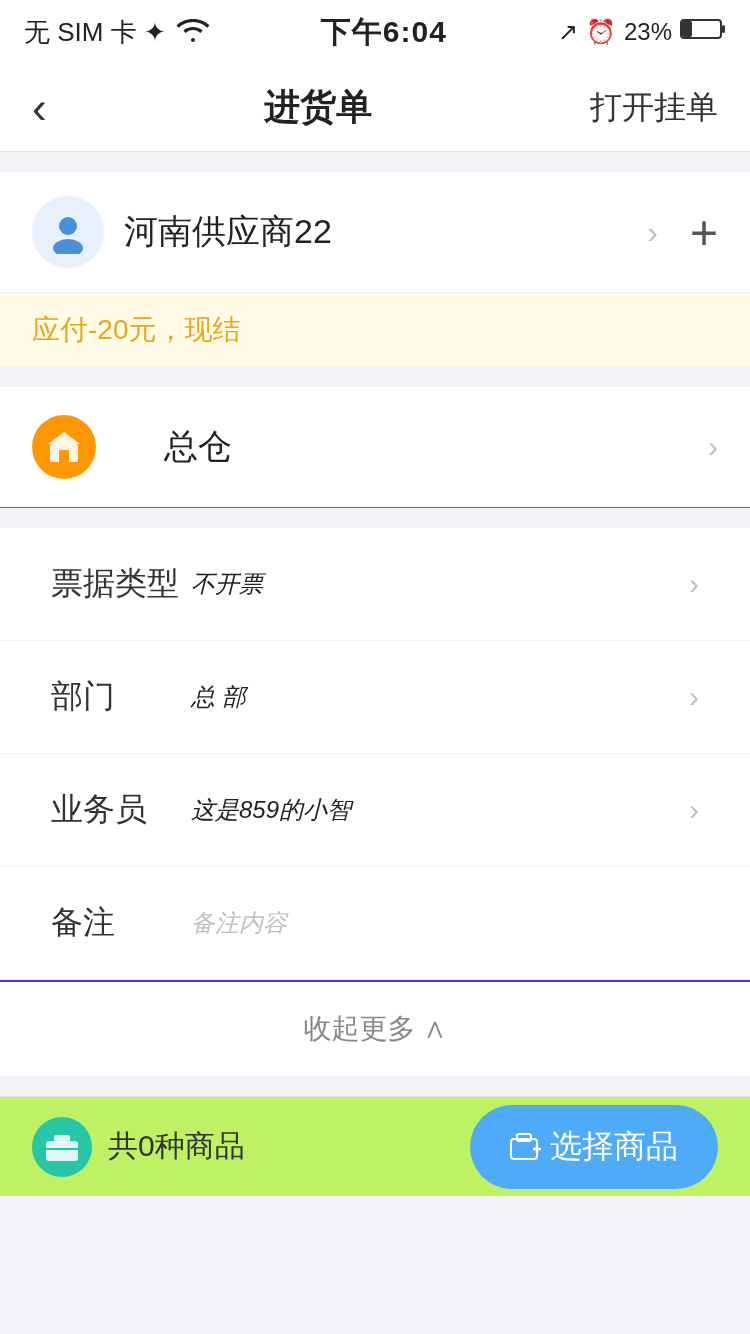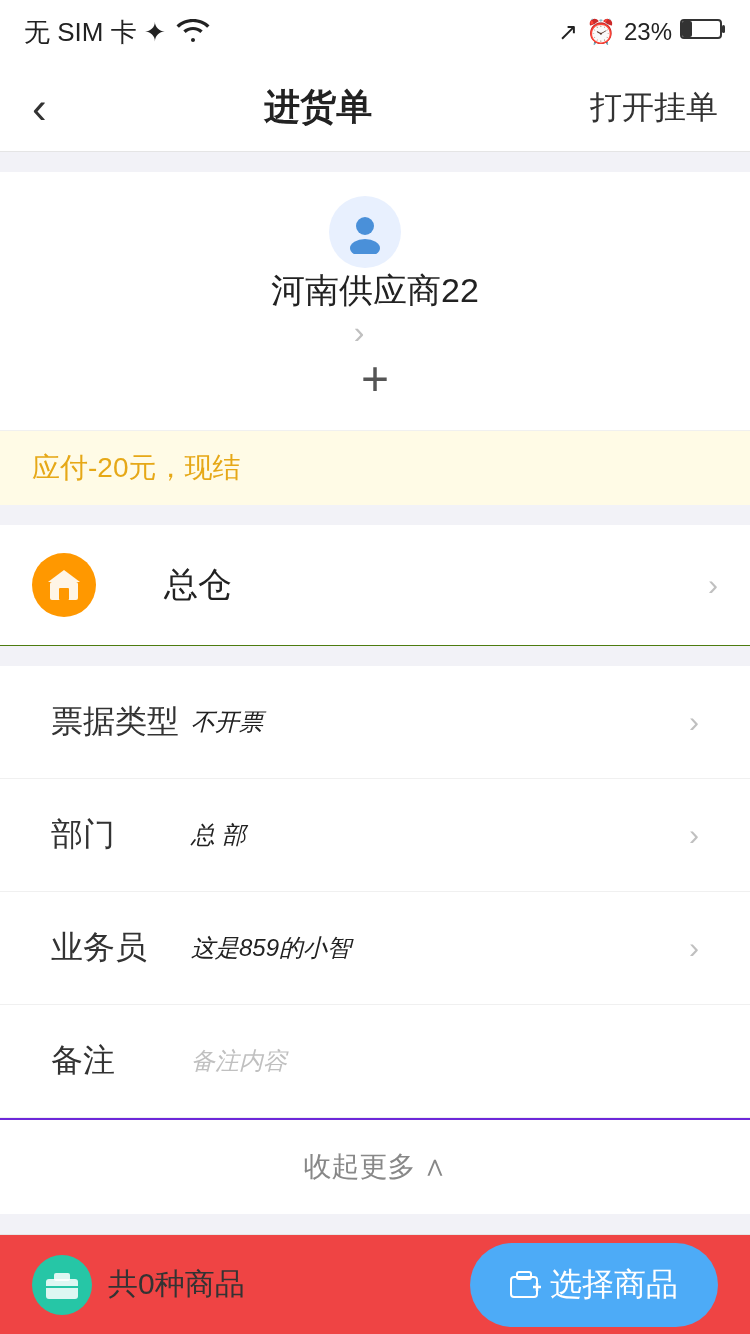--- a/index.html
+++ b/index.html
@@ -71,21 +71,20 @@
       margin: 0;
     }
 
     
     .supplier-row {
       display: flex;
       align-items: center;
       padding: 24px 32px;
       background: #fff;
       border-bottom: 1px solid #f0f0f0;
-      flex-direction: column;
     }
     .supplier-avatar {
       width: 72px;
       height: 72px;
       border-radius: 50%;
       background: #e8f0fe;
       display: flex;
       align-items: center;
       justify-content: center;
       margin-right: 20px;
@@ -186,21 +185,21 @@
       cursor: pointer;
       gap: 8px;
     }
 
     
     .bottom-bar {
       display: flex;
       align-items: center;
       justify-content: space-between;
       padding: 0 32px;
-      background: #ef4444;
+      background: #bef264;
       height: 100px;
       border-top: 1px solid #e5e5e5;
     }
     .product-count-area {
       display: flex;
       align-items: center;
       gap: 16px;
     }
     .product-icon {
       width: 60px;
@@ -241,20 +240,21 @@
   <div class="status-left">
     <span>无 SIM 卡 ✦</span>
     <span>
       <svg width="34" height="26" viewBox="0 0 34 26" fill="none">
         <path d="M17 22c1.1 0 2 .9 2 2s-.9 2-2 2-2-.9-2-2 .9-2 2-2z" fill="#222"></path>
         <path d="M17 14c2.8 0 5.4 1.1 7.3 3L26.7 14.6C24.2 12.3 20.7 11 17 11s-7.2 1.3-9.7 3.6L9.7 17C11.6 15.1 14.2 14 17 14z" fill="#222"></path>
         <path d="M17 6c5.5 0 10.5 2.2 14.1 5.8l2.4-2.4C29.7 5.6 23.7 3 17 3S4.3 5.6.5 9.4L2.9 11.8C6.5 8.2 11.5 6 17 6z" fill="#222"></path>
       </svg>
     </span>
   </div>
+  <div class="status-center">下午6:04</div>
   <div class="status-right">
     <span>↗</span>
     <span>⏰</span>
     <span>23%</span>
     <span>
       <svg width="46" height="24" viewBox="0 0 46 24" fill="none">
         <rect x="1" y="3" width="40" height="18" rx="3" stroke="#333" stroke-width="2" fill="none"></rect>
         <rect x="2" y="4" width="10" height="16" rx="2" fill="#333"></rect>
         <rect x="42" y="8" width="3" height="8" rx="1.5" fill="#333"></rect>
       </svg>

